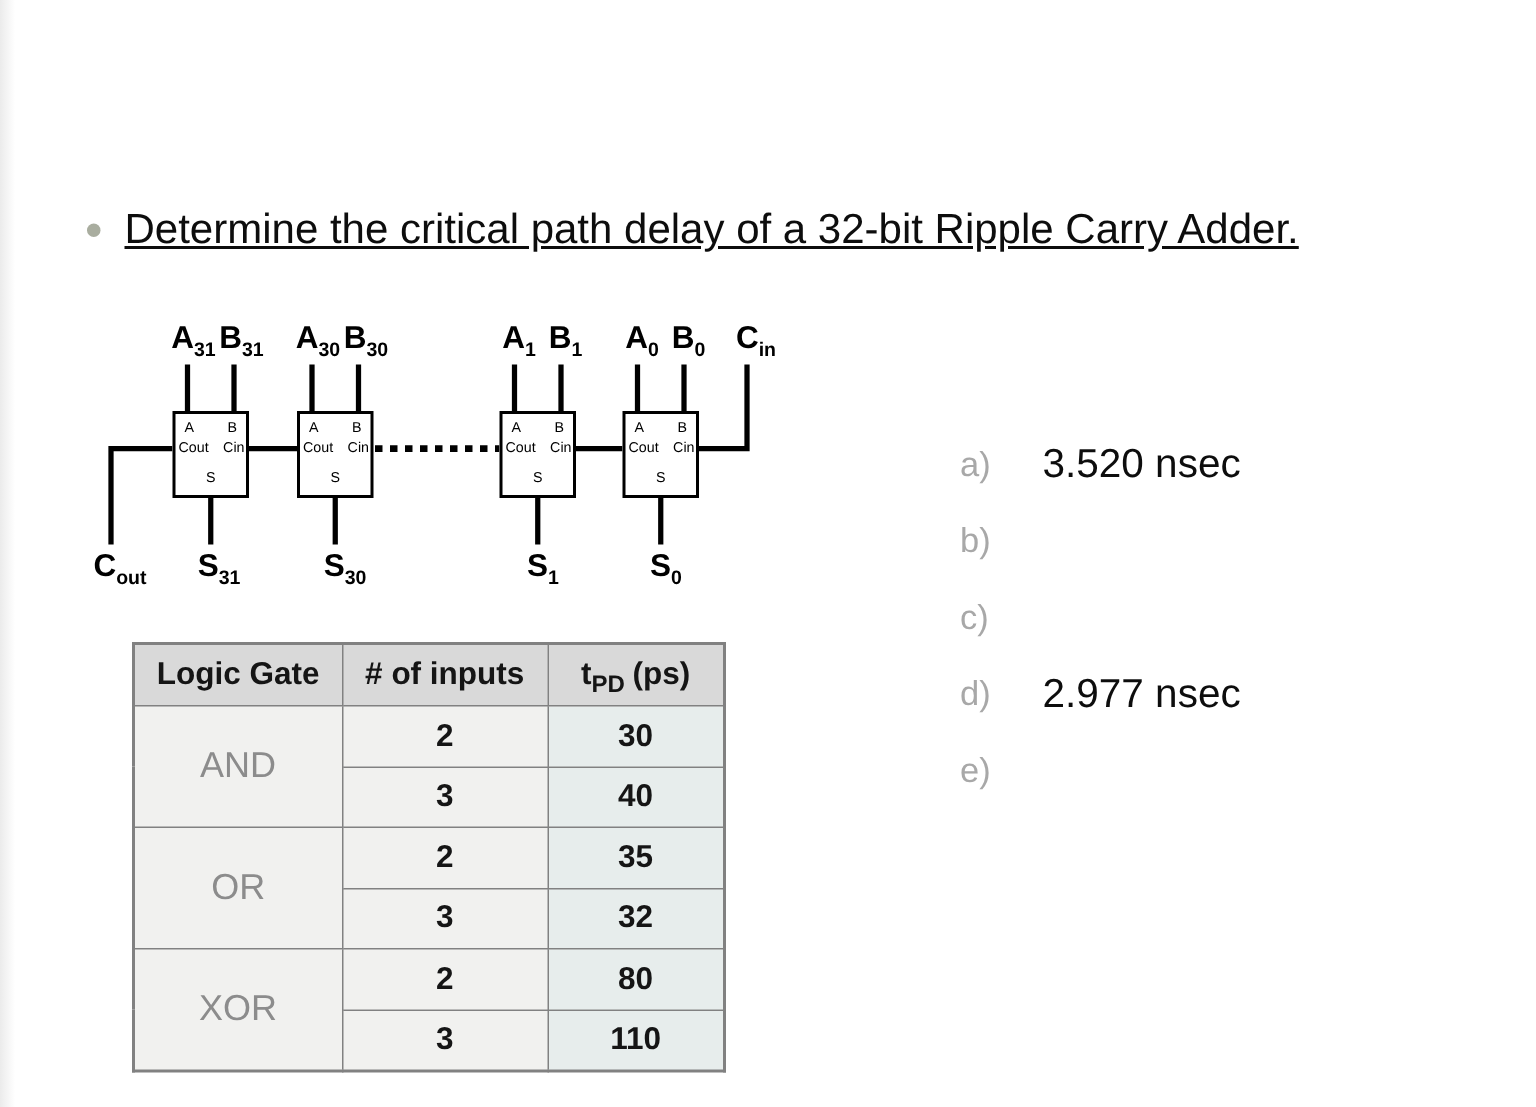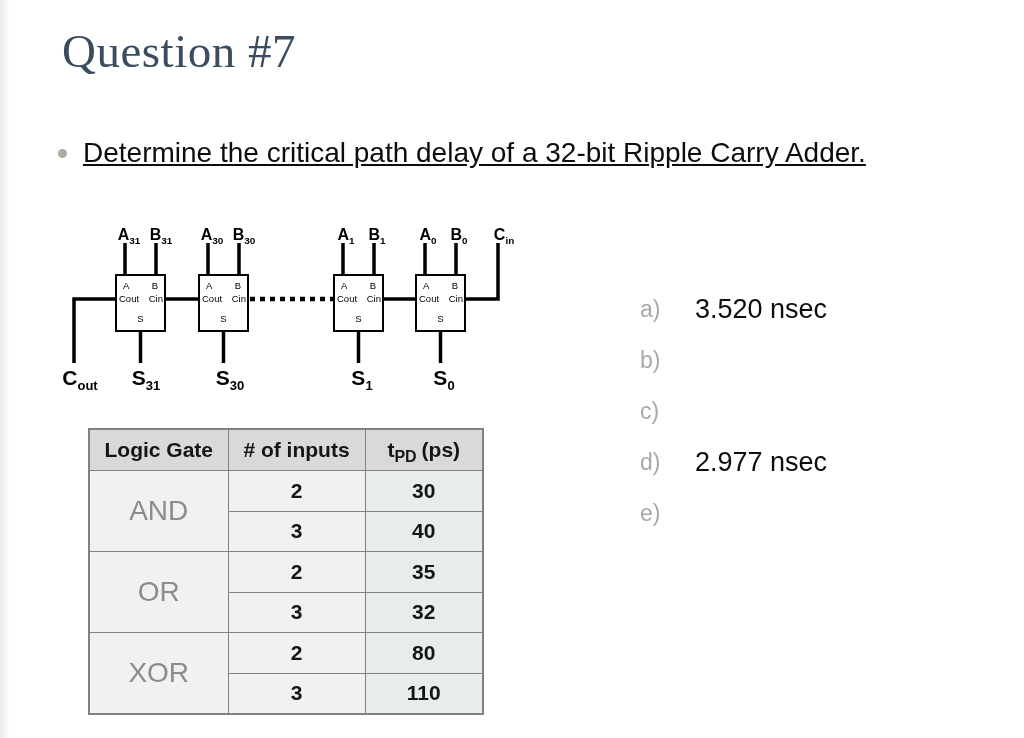--- a/index.html
+++ b/index.html
@@ -32,21 +32,21 @@
   .bullet-dot{width:9px;height:9px;border-radius:50%;background:var(--bullet-marker);
     margin-top:13px;margin-right:16px;flex:0 0 auto;}
   .bullet-text{font-size:28px;color:#0d0d0d;line-height:34px;text-decoration:underline;}
   
   .diagram{position:absolute;left:60px;top:210px;width:465px;height:195px;}
   .wires{position:absolute;left:0;top:0;}
   .dlabel{
     position:absolute;transform:translateX(-50%);white-space:nowrap;
     font-weight:bold;color:#000;
   }
-  .dlabel.top{top:16px;font-size:16px;}
+  .dlabel.top{top:4px;font-size:21px;}
   .dlabel.bottom{top:156px;font-size:21px;}
   .dlabel sub{font-size:0.62em;line-height:0;}
   .fabox{
     position:absolute;top:64px;width:51px;height:58px;box-sizing:border-box;
     border:2.5px solid #000;background:#fff;
   }
   .fabox .p{position:absolute;font-size:9.5px;color:#000;line-height:10px;white-space:nowrap;}
   .p-a{left:6px;top:5px;}
   .p-b{right:6px;top:5px;}
   .p-cout{left:2px;top:18px;}
@@ -59,38 +59,37 @@
   }
   .gate-table th,.gate-table td{
     border:1.6px solid var(--table-border);text-align:center;vertical-align:middle;
     padding:0;
   }
   .gate-table th{
     background:var(--table-header-bg);font-size:21px;font-weight:bold;color:#151515;height:40px;
   }
   .gate-table td{height:39.5px;font-size:21px;}
   .col-gate{width:139px;} .col-inputs{width:137px;} .col-tpd{width:118px;}
-  td.gate-cell{background:var(--table-cell-bg);color:var(--gate-text);font-size:28px;}
+  td.gate-cell{background:var(--table-cell-bg);color:var(--gate-text);font-size:24px;}
   td.num-cell{background:var(--table-cell-bg);font-weight:bold;color:#151515;}
   td.tpd-cell{background:var(--table-tpd-bg);font-weight:bold;color:#151515;}
   .tpd-head sub{font-size:16px;line-height:0;}
   .tpd-rest{margin-left:5px;}
   
   .answers{position:absolute;left:640px;top:284px;}
   .answer-row{height:51px;display:flex;align-items:center;}
   .ans-letter{width:55px;font-size:23px;color:var(--answer-letter);}
   .ans-value{font-size:27px;color:#0d0d0d;}
 </style>
 </head>
 <body>
 
 <div class="slide">
   <div class="left-edge"></div>
 
-  <h1 class="title">Question #7</h1>
 
   <div class="bullet-line">
     <span class="bullet-dot"></span>
     <span class="bullet-text">Determine the critical path delay of a 32-bit Ripple Carry Adder.</span>
   </div>
 
   <div class="diagram">
     <svg class="wires" width="465" height="195" viewBox="0 0 465 195">
 
       <path d="M65 33 V64 M96 33 V64 M148 33 V64 M179 33 V64 M283 33 V64 M314 33 V64 M365 33 V64 M396 33 V64" stroke="#000" stroke-width="3.5" fill="none"></path>

